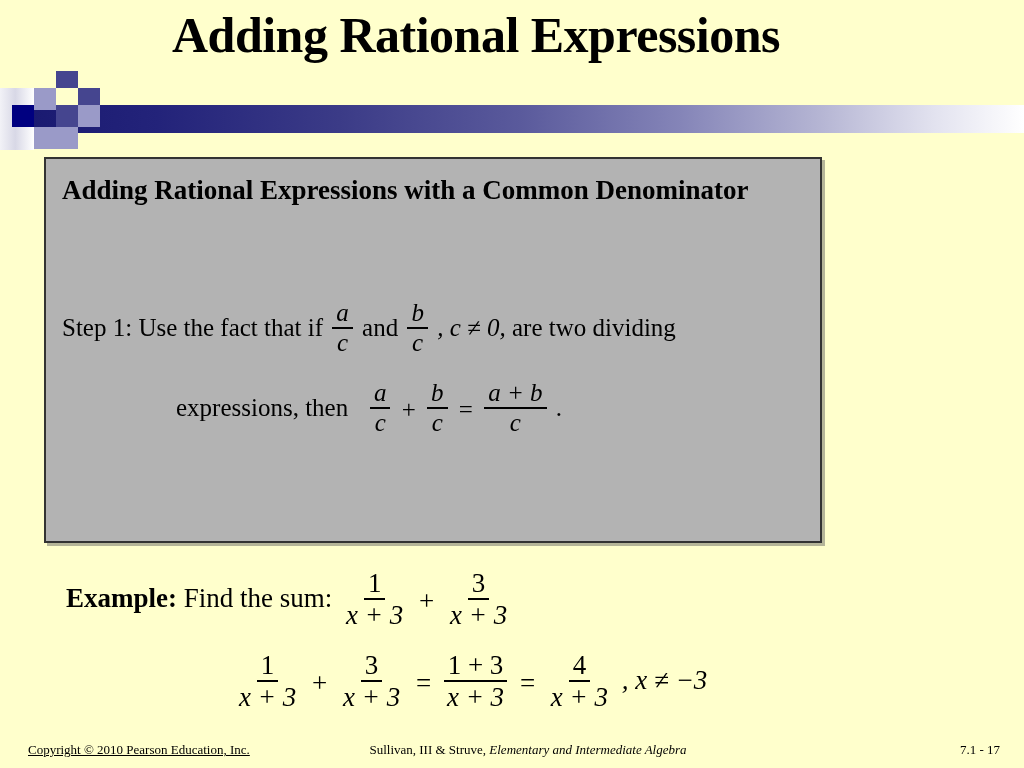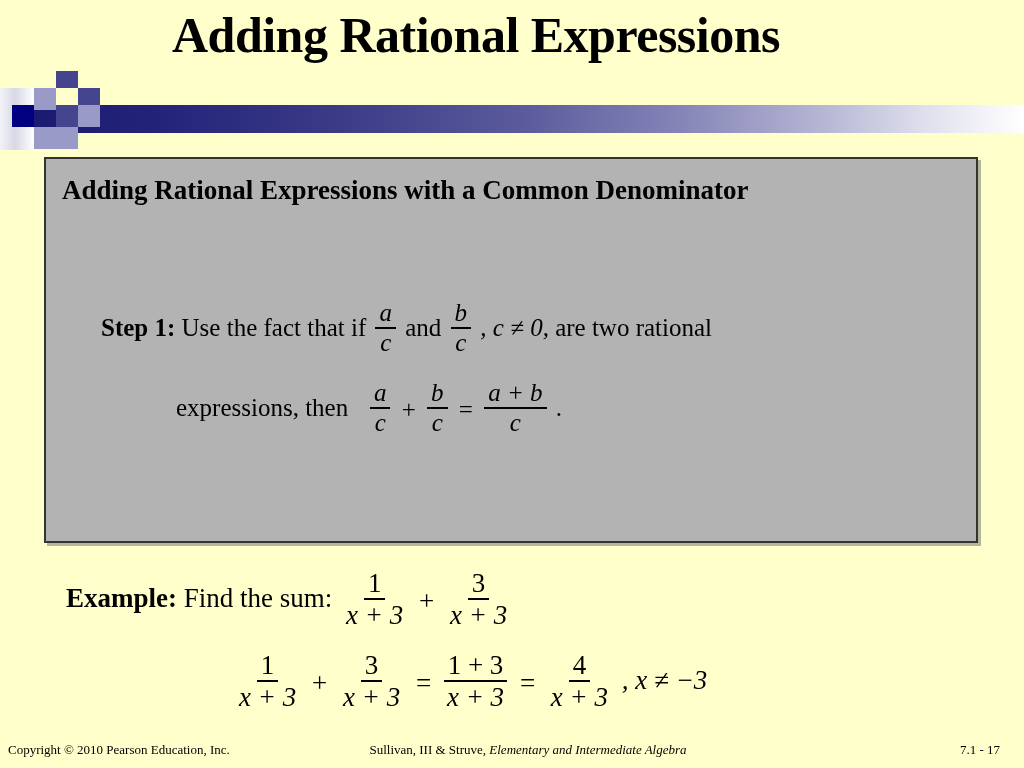--- a/index.html
+++ b/index.html
@@ -72,21 +72,21 @@
   .sq-e { left: 56px;  top: 39px; width: 22px; height: 22px; background: #9a9ac8; }
   .sq-f { left: 56px;  top: -17px;width: 22px; height: 17px; background: #45458f; }
   .sq-g { left: 78px;  top: 0px;  width: 22px; height: 17px; background: #45458f; }
   .sq-h { left: 78px;  top: 17px; width: 22px; height: 22px; background: #9a9ac8; }
 
   
   .concept-box {
     position: absolute;
     left: 44px;
     top: 157px;
-    width: 934px;
+    width: 778px;
     height: 386px;
     background: #b3b3b3;
     border: 2px solid #333333;
     box-sizing: border-box;
     box-shadow: 3px 3px 0 rgba(90,90,90,0.45);
   }
   .box-heading {
     position: absolute;
     left: 16px;
     top: 12px;
@@ -94,22 +94,21 @@
     font-size: 27px;
     font-weight: bold;
     line-height: 1.42;
   }
   .step {
     position: absolute;
     font-size: 25px;
     line-height: 1.25;
   }
   .step-label {
-    font-weight: bold;
-    margin-left: 39px;
+    font-weight: normal;
   }
   .step1 { left: 16px; top: 142px; }
   .step1b { left: 130px; top: 222px; }
   .step2 { left: 16px; top: 302px; }
 
   
   .mathvar {
     font-style: italic;
     font-family: "Liberation Serif", "DejaVu Serif", serif;
   }
@@ -159,22 +158,23 @@
   .footer {
     position: absolute;
     left: 0;
     top: 742px;
     width: 1024px;
     height: 26px;
     font-size: 13px;
   }
   .footer-left {
     position: absolute;
-    left: 8px;
+    left: 28px;
     top: 0;
+    text-decoration: underline;
   }
   .footer-center {
     position: absolute;
     left: 16px;
     top: 0;
     width: 1024px;
     text-align: center;
   }
   .footer-center .book {
     font-style: italic;
@@ -214,21 +214,21 @@
     <span class="frac">
       <span class="num mathvar">a</span>
       <span class="den mathvar">c</span>
     </span>
     <span>and</span>
     <span class="frac">
       <span class="num mathvar">b</span>
       <span class="den mathvar">c</span>
     </span>
     <span class="mathvar">,  c ≠ 0,</span>
-    <span>are two rational</span>
+    <span>are two dividing</span>
   </div>
 
   <div class="step step1b">
     <span>expressions, then</span>
     &nbsp;
     <span class="frac">
       <span class="num mathvar">a</span>
       <span class="den mathvar">c</span>
     </span>
     <span class="op">+</span>

